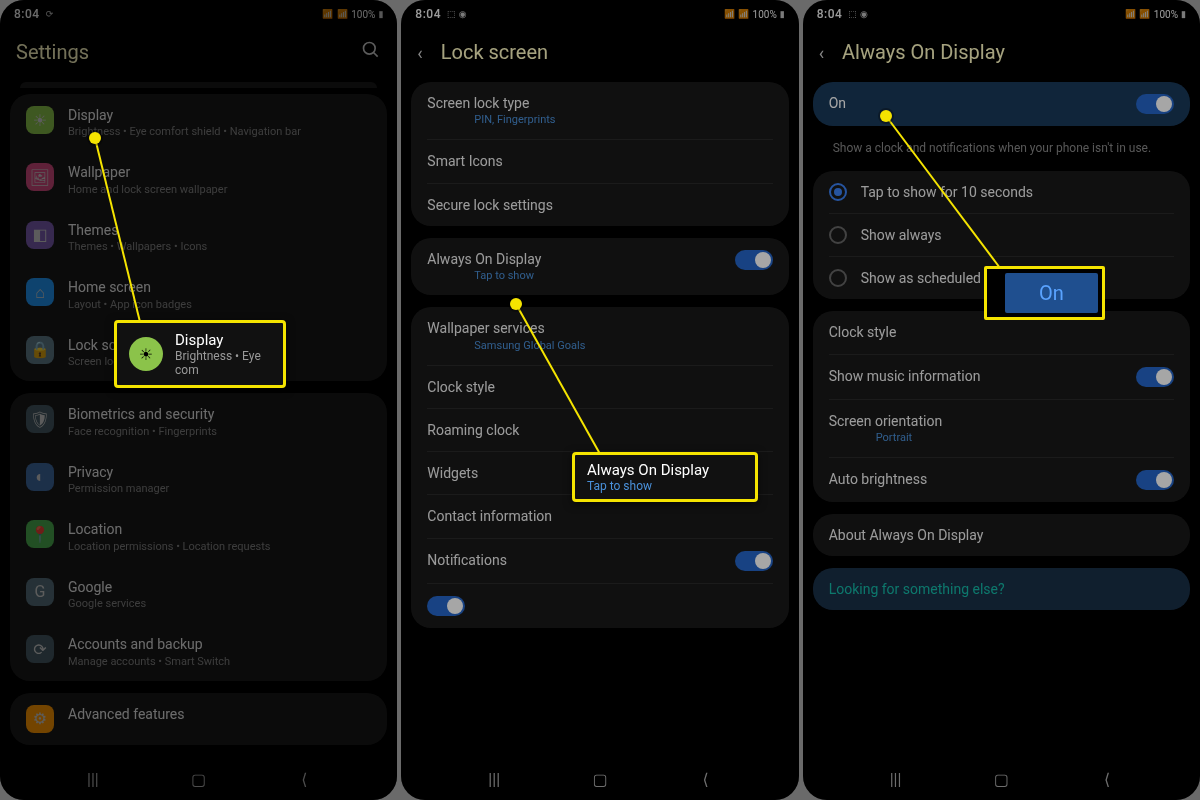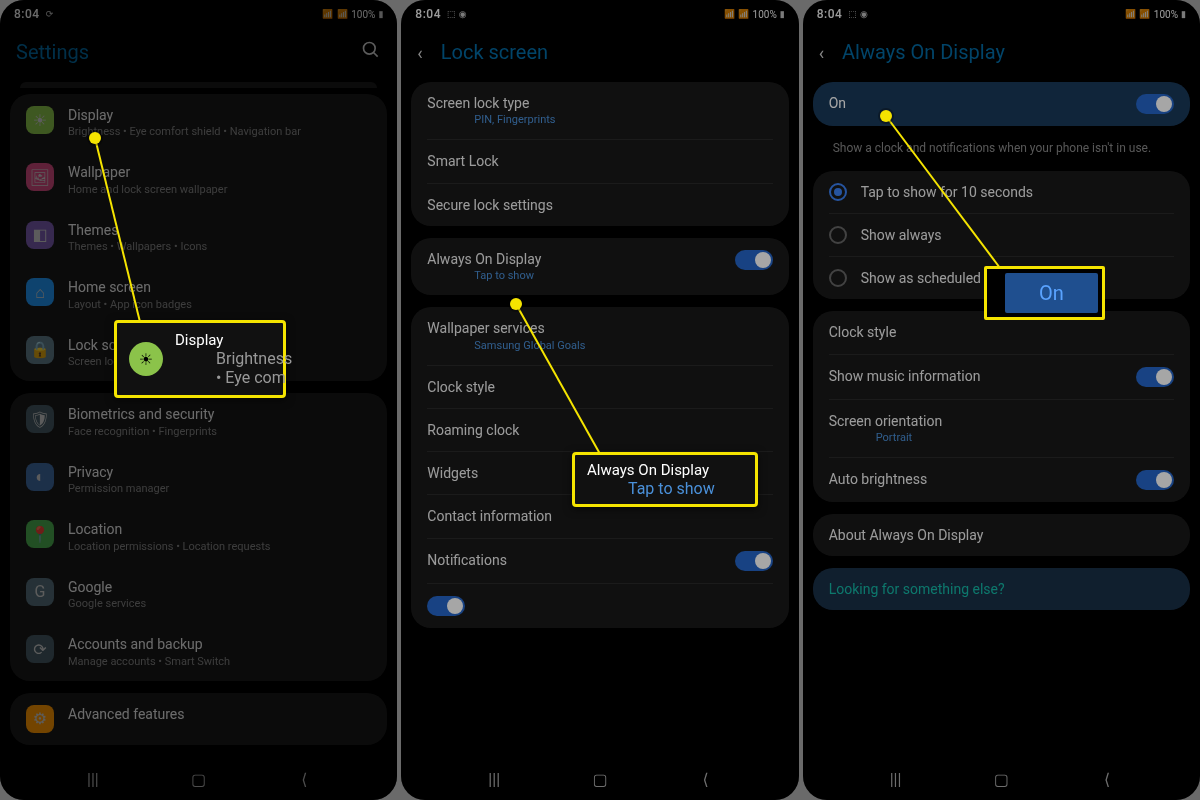--- a/index.html
+++ b/index.html
@@ -45,21 +45,21 @@
   .statusbar .left { font-weight: 500; letter-spacing: .5px; display:flex; gap:6px; align-items:center;}
   .statusbar .right { display: flex; gap: 3px; align-items: center; font-size: 10px;}
   .titlebar {
     display: flex;
     align-items: center;
     padding: 16px 16px 18px 16px;
     gap: 18px;
   }
   .titlebar .title {
     font-size: 20px;
-    color: #0369a1;
+    color: #fef9c3;
     font-weight: 400;
   }
   .titlebar .search { margin-left: auto; }
   .content { flex: 1; overflow: hidden; padding: 0 10px; }
   .card {
     background: #1a1a1a;
     border-radius: 20px;
     margin-bottom: 12px;
     overflow: hidden;
   }
@@ -120,21 +120,21 @@
     align-items: center;
     padding: 8px 12px;
     gap: 12px;
   }
   .callout-icon {
     width: 34px; height: 34px; border-radius: 50%;
     background: #8bc34a; flex-shrink:0;
     display:flex; align-items:center; justify-content:center;
   }
   .callout-title { color:#fff; font-size:15px; }
-  .callout-sub { color:#999; font-size:16px;margin-left:41px; }
+  .callout-sub { color:#999; font-size:12px; }
   .callout-on {
     position:absolute; z-index:20;
     border:3px solid #f5e400;
     background:#000; padding:0; border-radius:2px;
     display:flex;
   }
   .callout-on-inner {
     margin:4px 4px 4px 18px;
     background:#1f4f8f;
     color:#5aa3ff;
@@ -292,21 +292,21 @@
     <div class="card">
       <div class="row">
           <div class="row-body">
             <div class="row-title">Screen lock type</div>
             <div class="row-sub blue">PIN, Fingerprints</div>
           </div>
         </div>
       <div class="divider"></div>
       <div class="row">
           <div class="row-body">
-            <div class="row-title">Smart Lock</div>
+            <div class="row-title">Smart Icons</div>
           </div>
         </div>
       <div class="divider"></div>
       <div class="row">
           <div class="row-body">
             <div class="row-title">Secure lock settings</div>
           </div>
         </div>
     </div>
     <div class="card">

